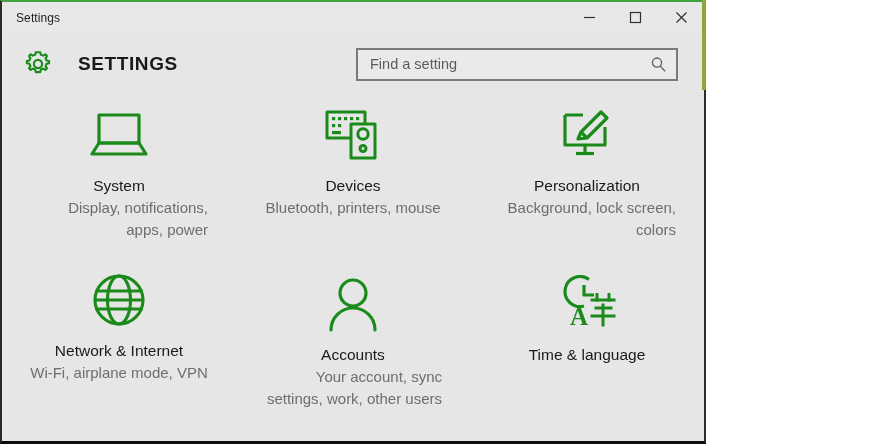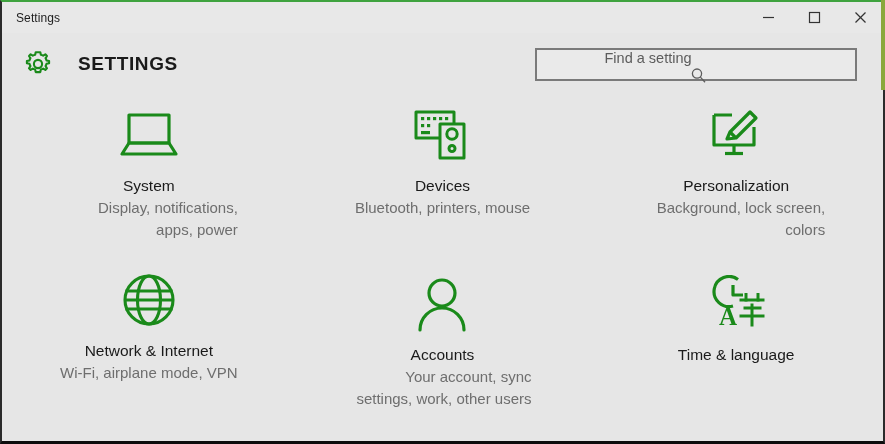--- a/index.html
+++ b/index.html
@@ -10,21 +10,21 @@
   body {
     width: 885px;
     height: 444px;
     overflow: hidden;
     font-family: "Liberation Sans", sans-serif;
   }
 
   .window {
     position: absolute;
     left: 0; top: 0;
-    width: 885px;
+    width: 706px;
     height: 444px;
     box-sizing: border-box;
     background: #e6e6e6;
     border-left: 2px solid #2b2b2b;
     border-right: 2px solid #2b2b2b;
     border-bottom: 3px solid #0d0d0d;
     border-top: 2px solid #3fa33f;
     display: flex;
     flex-direction: column;
   }
@@ -98,21 +98,20 @@
   .search-box {
     margin-left: auto;
     width: 322px;
     height: 33px;
     box-sizing: border-box;
     background: #eaeaea;
     border: 2px solid #7a7a7a;
     display: flex;
     align-items: center;
     padding: 0 8px 0 12px;
-    flex-direction: column;
   }
   .search-input {
     flex: 1 1 auto;
     border: none;
     outline: none;
     background: transparent;
     font-family: "Liberation Sans", sans-serif;
     font-size: 14.5px;
     color: #4a4a4a;
     padding: 0;

